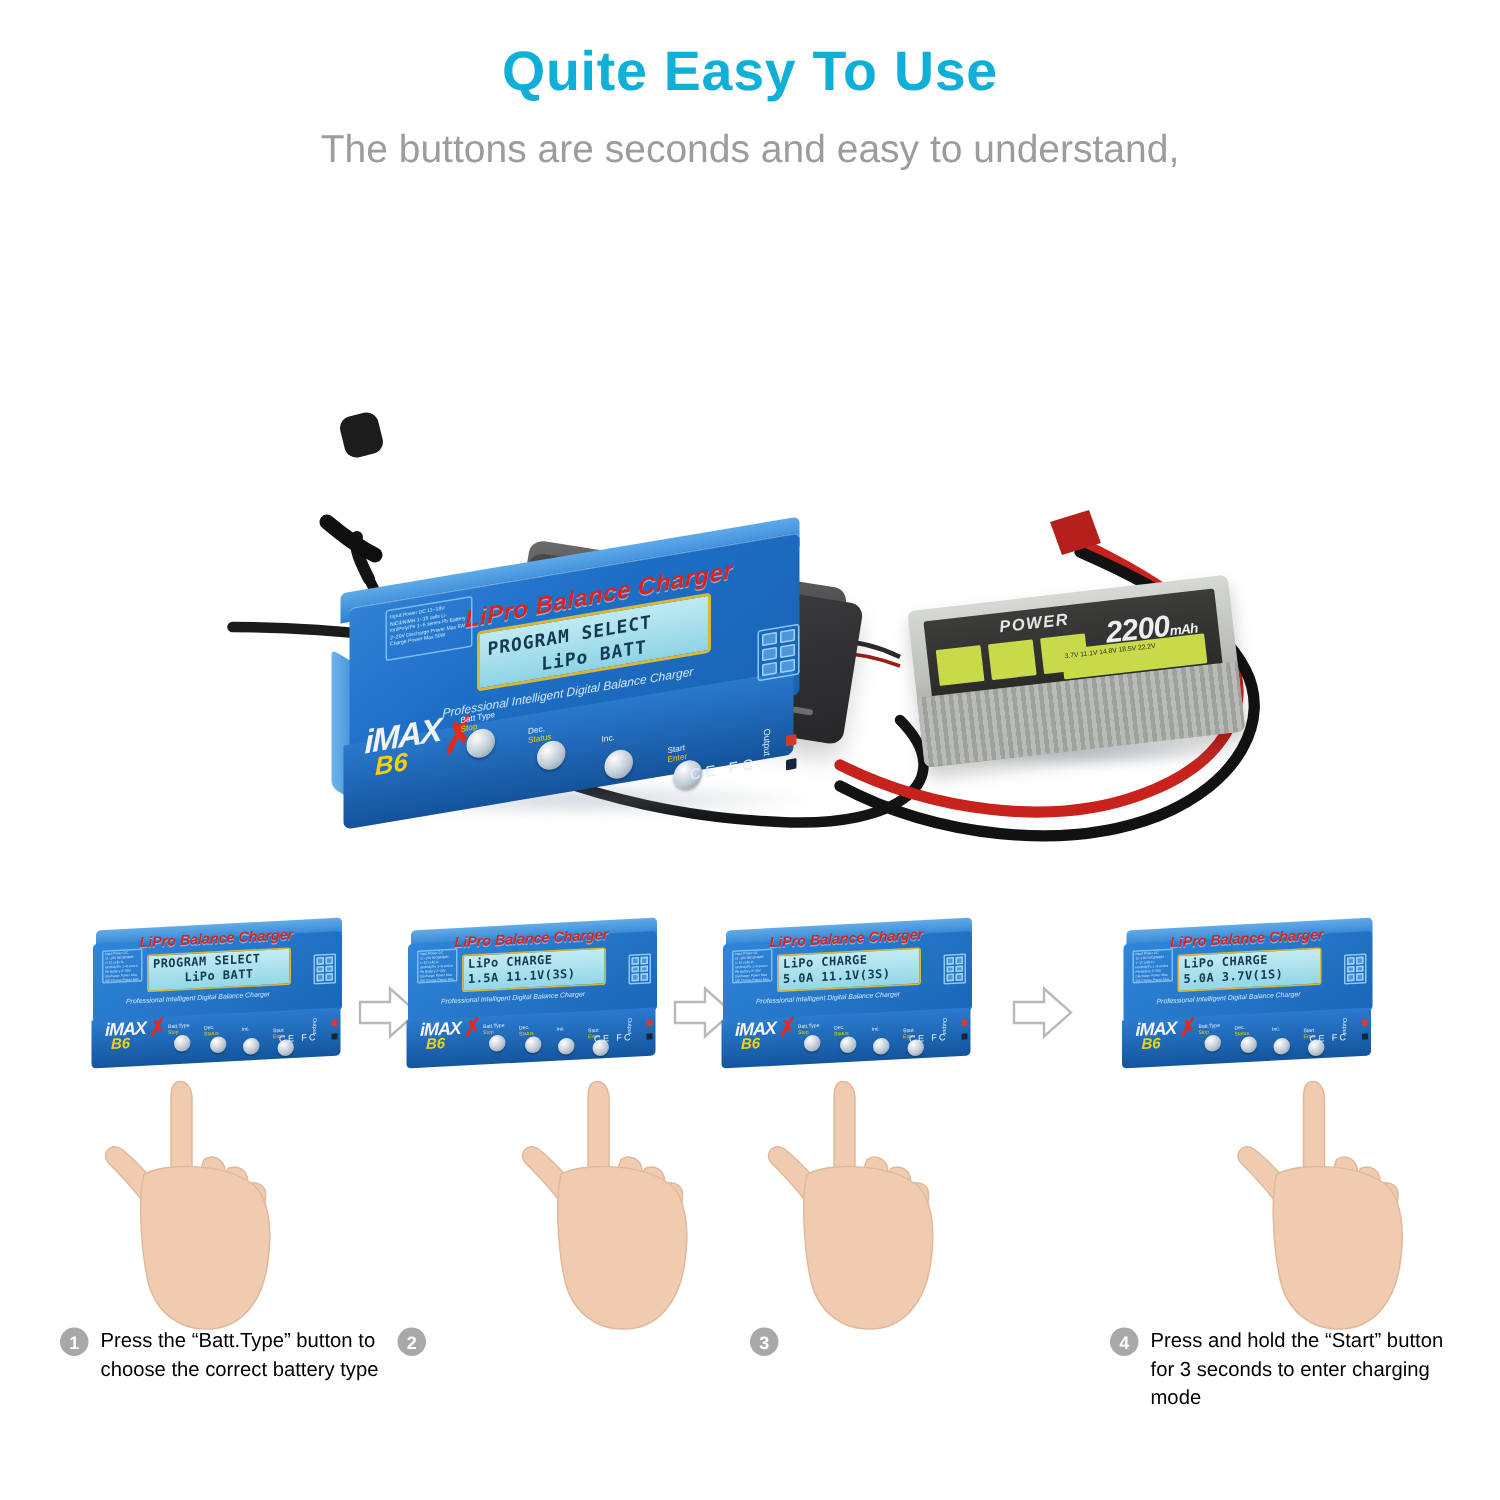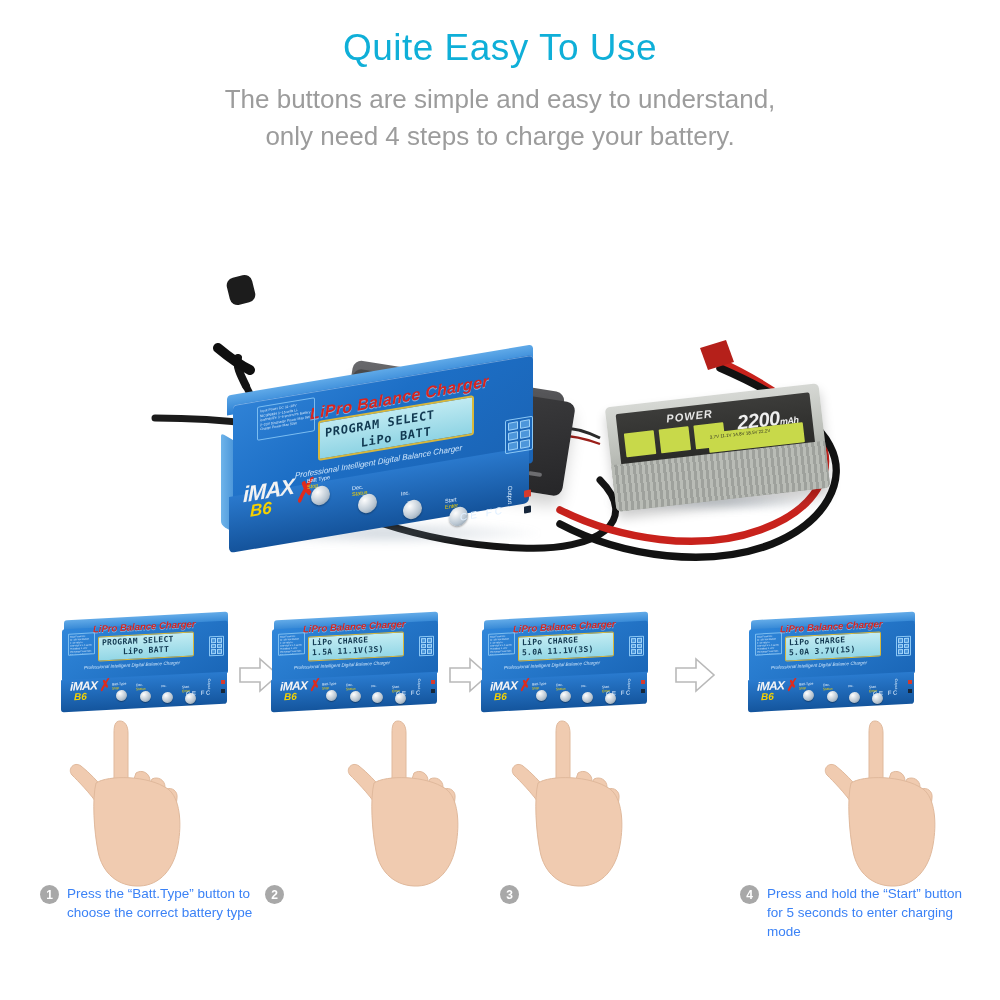--- a/index.html
+++ b/index.html
@@ -7,21 +7,21 @@
     width: 1000px; height: 1000px;
     background: #ffffff;
     font-family: "Liberation Sans", sans-serif;
     overflow: hidden;
   }
   .page { position: relative; width: 1000px; height: 1000px; background: #fff; }
 
   
   .header { position: absolute; top: 0; left: 0; width: 1000px; text-align: center; padding-top: 28px; }
   .title {
-    font-size: 37px; color: #0FAFD8; font-weight: 400;
+    font-size: 37px; color: #0FAFD8; font-weight: 700;
     letter-spacing: 0.5px; line-height: 1.1;
   }
   .subtitle {
     font-size: 26px; color: #9c9c9c; font-weight: 400;
     line-height: 1.45; margin-top: 12px;
   }
   .subtitle .ln { display: block; }
 
   
   .hero { position: absolute; left: 0; top: 180px; width: 1000px; height: 420px; }
@@ -279,32 +279,31 @@
   .cap.c1 { left: 40px; width: 215px; }
   .cap.c2 { left: 265px; width: 215px; }
   .cap.c3 { left: 500px; width: 230px; }
   .cap.c4 { left: 740px; width: 230px; }
   .badge {
     flex: 0 0 auto; width: 19px; height: 19px; border-radius: 50%;
     background: #a8a8a8; color: #fff; font-size: 12px; font-weight: bold;
     display: flex; align-items: center; justify-content: center;
     margin-top: 1px;
   }
-  .cap-text { font-size: 13.5px; line-height: 19px; color: #3b82f6; }
+  .cap-text { font-size: 13.5px; line-height: 19px; color: #000000; }
 </style>
 </head>
 <body>
 
 <div class="page">
 
   <div class="header">
     <div class="title">Quite Easy To Use</div>
     <div class="subtitle">
-      <span class="ln">The buttons are simple and easy to understand,</span>
-      <span class="ln">only need 4 steps to charge your battery.</span>
+      <span class="ln">The buttons are seconds and easy to understand,</span>
     </div>
   </div>
 
   <div class="hero">
 
     <svg class="cables" viewBox="0 0 1000 420">
 
       <path d="M330 258 C 290 248, 230 238, 155 238" stroke="#1b1b1b" stroke-width="7" fill="none" stroke-linecap="round"></path>
 
       <path d="M600 300 C 640 340, 600 372, 520 368 C 420 364, 330 330, 292 300
@@ -653,17 +652,17 @@
       <div class="cap-text">Press the “Batt.Type” button to choose the correct battery type</div>
     </div>
     <div class="cap c2">
       <div class="badge">2</div>
     </div>
     <div class="cap c3">
       <div class="badge">3</div>
     </div>
     <div class="cap c4">
       <div class="badge">4</div>
-      <div class="cap-text">Press and hold the “Start” button for 5 seconds to enter charging mode</div>
+      <div class="cap-text">Press and hold the “Start” button for 3 seconds to enter charging mode</div>
     </div>
   </div>
 
 </div>
 
 </body></html>

